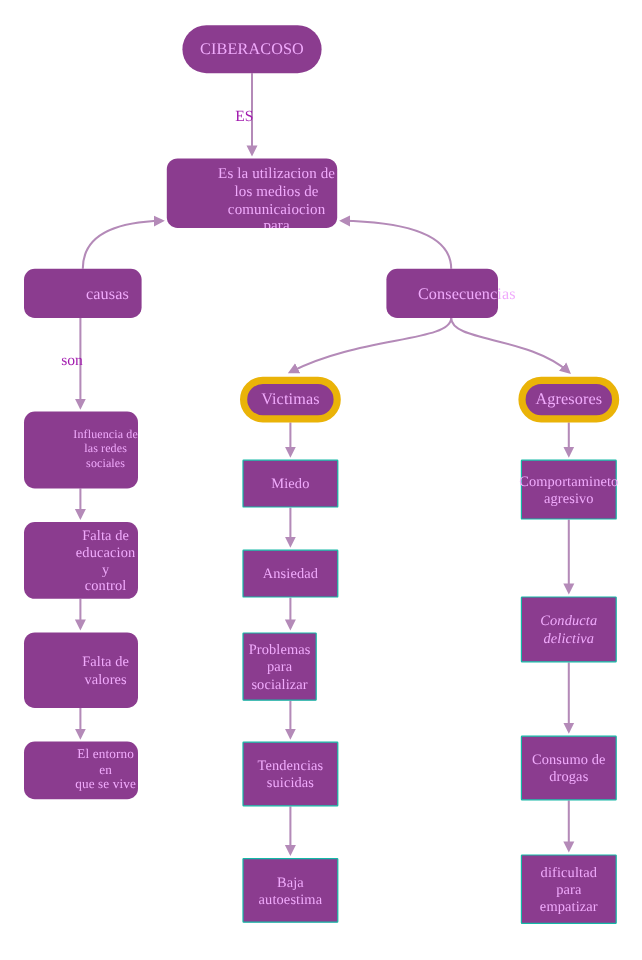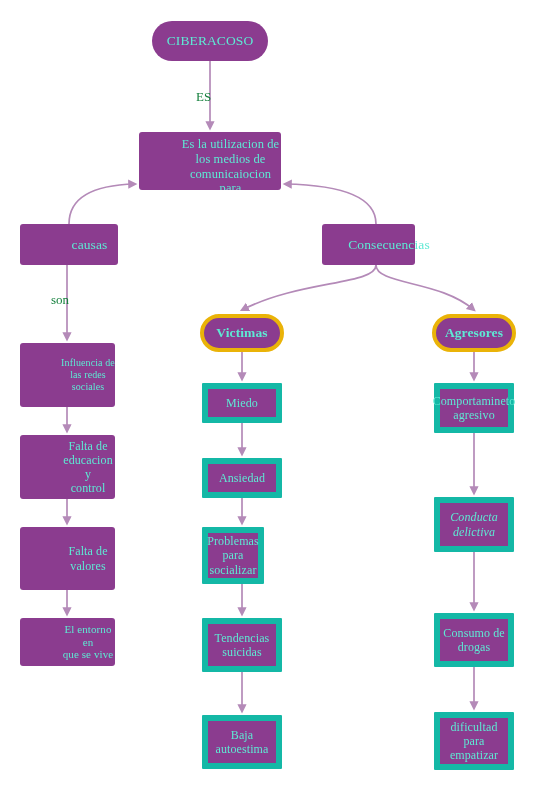--- a/index.html
+++ b/index.html
@@ -27,66 +27,65 @@
     left: 0; top: 0;
     width: 535px;
     height: 800px;
     pointer-events: none;
   }
 
   .node {
     position: absolute;
     box-sizing: border-box;
     background: #8b3c8f;
-    color: #5eead4;
+    color: #f0abfc;
     display: flex;
     align-items: center;
     justify-content: center;
     text-align: center;
     line-height: 1.18;
     white-space: pre-line;
     letter-spacing: .1px;
   }
 
   
   .node.pill {
     border-radius: 999px;
   }
   .node.pill-outline {
     border-radius: 999px;
-    border: 4px solid #eab308;
-    font-weight: bold;
+    border: 6px solid #eab308;
   }
 
   
   .node.round {
-    border-radius: 3px;
+    border-radius: 9px;
     padding-left: 41px;
   }
 
   
   .node.rect {
-    border: 6px solid #14b8a6;
+    border: 1px solid #14b8a6;
     border-radius: 1px;
   }
 
   .node.clip {
     overflow: hidden;
     align-items: flex-start;
     padding-top: 5px;
   }
 
   .node.overflow {
     overflow: visible;
     white-space: pre-line;
   }
 
   .edge-label {
     position: absolute;
-    color: #15803d;
+    color: #a21caf;
     font-size: 13px;
     white-space: nowrap;
   }
 
   
   #n-title      { left:152px; top:21px;  width:116px; height:40px; font-size:13.5px; }
   #n-center     { left:139px; top:132px; width:142px; height:58px; font-size:12.5px; }
   #n-causas     { left:20px;  top:224px; width:98px;  height:41px; font-size:13.5px; }
   #n-consec     { left:322px; top:224px; width:93px;  height:41px; font-size:13.5px; }
 

